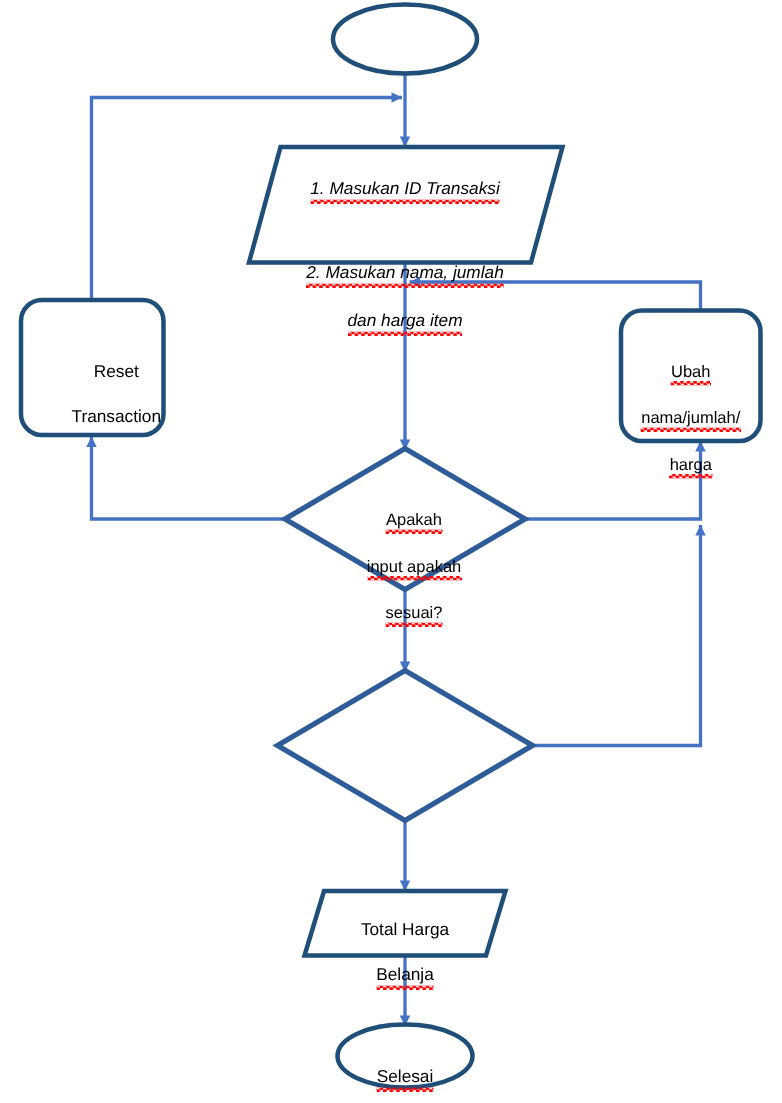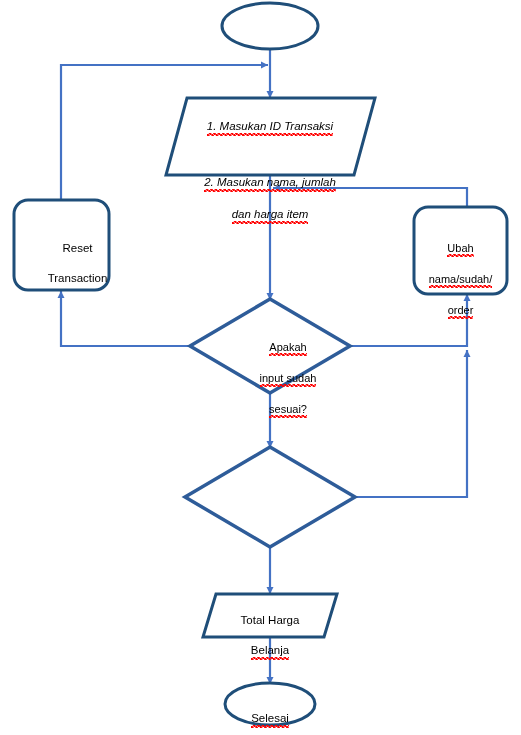--- a/index.html
+++ b/index.html
@@ -133,27 +133,27 @@
     <div><span class="sp">dan harga item</span></div>
   </div>
 
   <div class="node-label" style="left:16px; top:226px; width:91px;margin-left:16px;">
     <div>Reset</div>
     <div>Transaction</div>
   </div>
 
   <div class="node-label small" style="left:416px; top:226px; width:89px;">
     <div><span class="sp">Ubah</span></div>
-    <div><span class="sp">nama/sudah/</span></div>
-    <div><span class="sp">order</span></div>
+    <div><span class="sp">nama/jumlah/</span></div>
+    <div><span class="sp">harga</span></div>
   </div>
 
-  <div class="node-label small" style="left:238px; top:325px; width:100px;">
+  <div class="node-label small" style="left:226px; top:325px; width:100px;">
     <div><span class="sp">Apakah</span></div>
-    <div><span class="sp">input sudah</span></div>
+    <div><span class="sp">input apakah</span></div>
     <div><span class="sp">sesuai?</span></div>
   </div>
 
 
   <div class="node-label" style="left:210px; top:598px; width:120px;text-align:center;">
     <div>Total Harga</div>
     <div><span class="sp">Belanja</span></div>
   </div>
 
   <div class="node-label" style="left:210px; top:696px; width:120px;">

